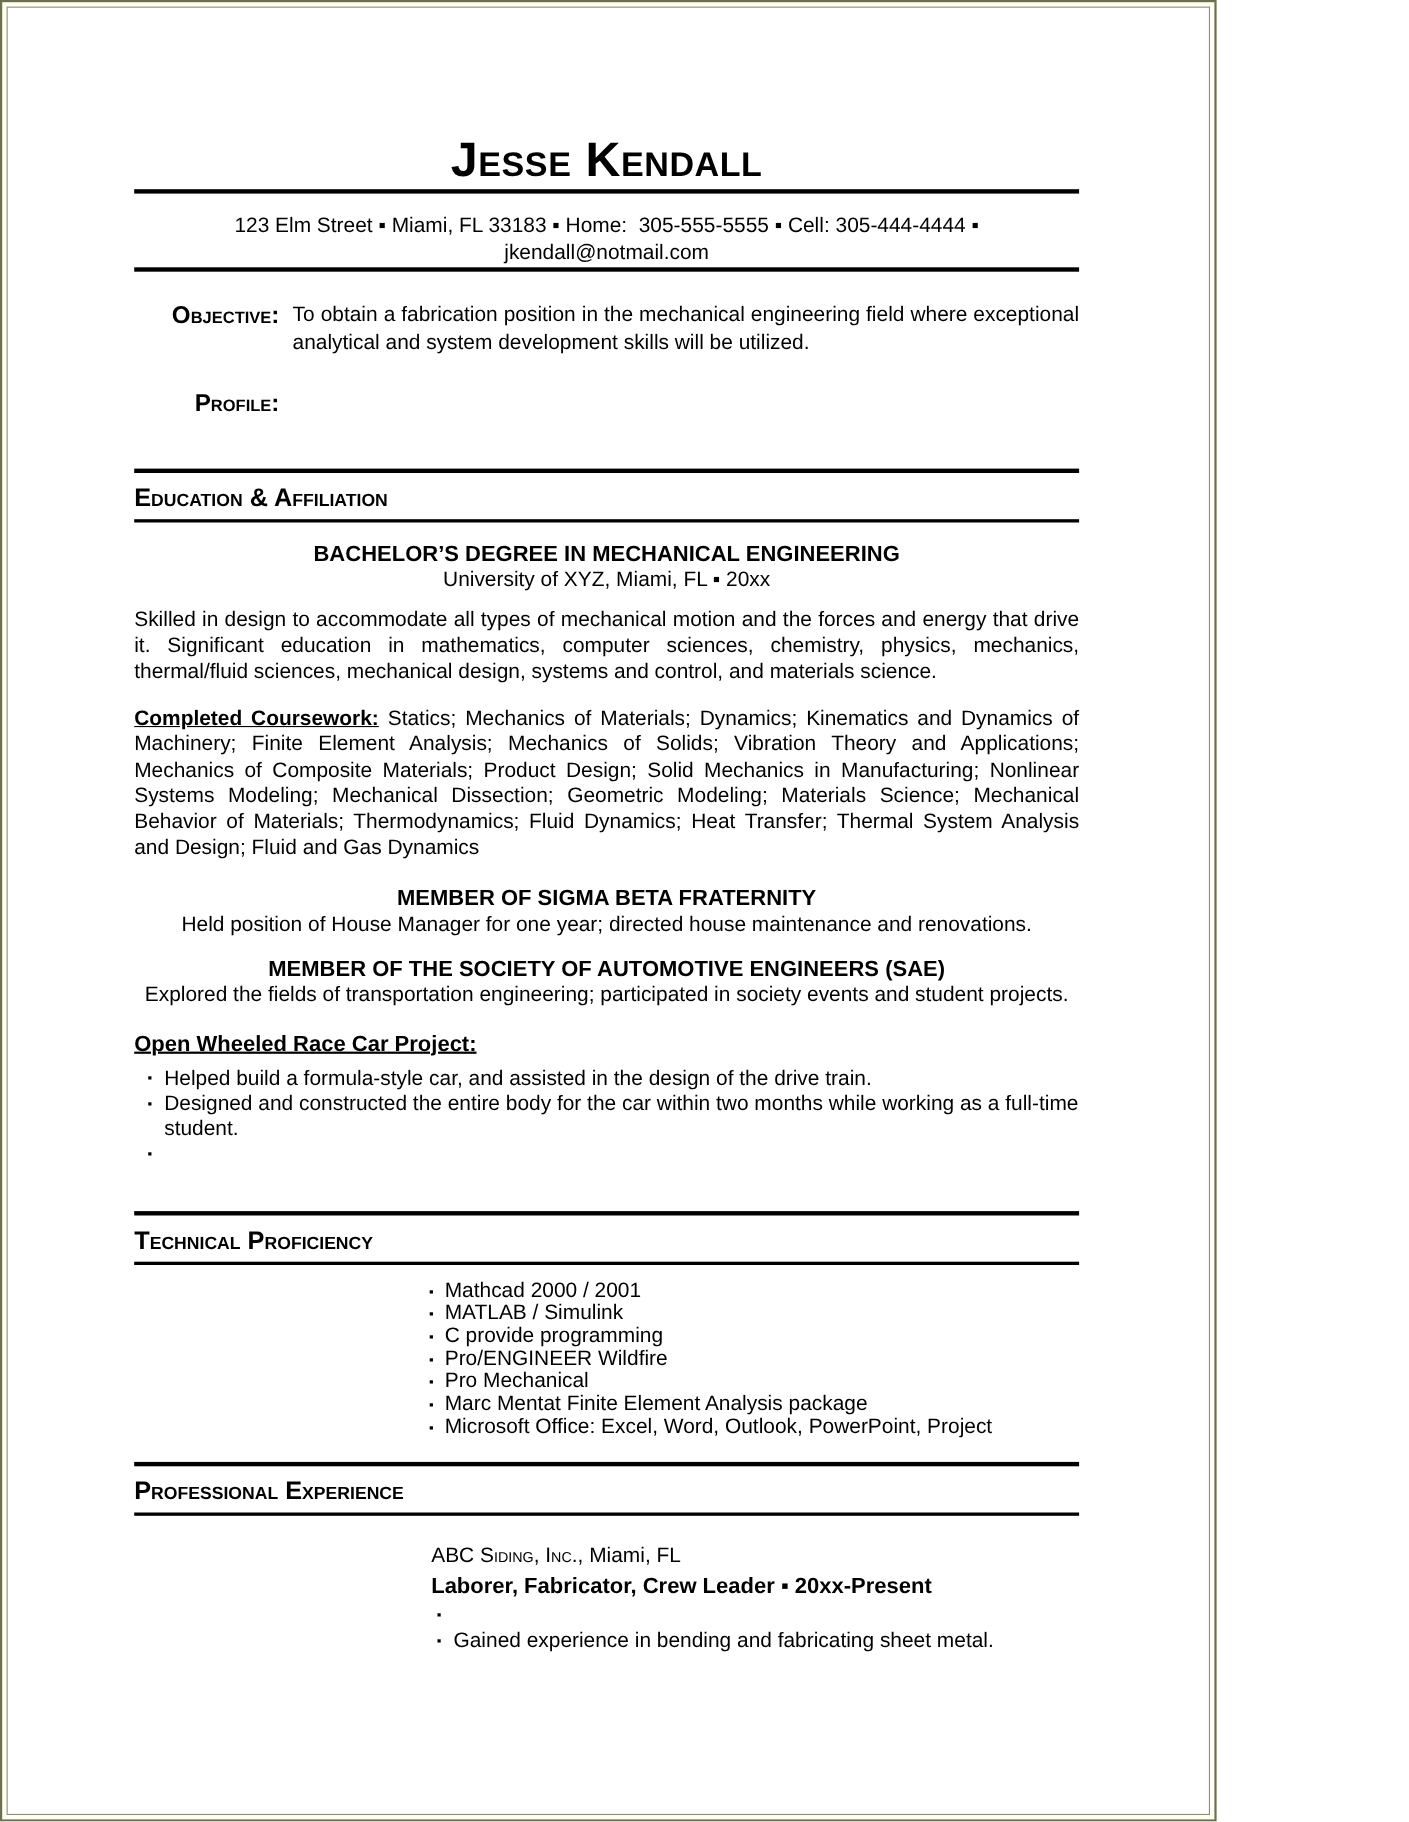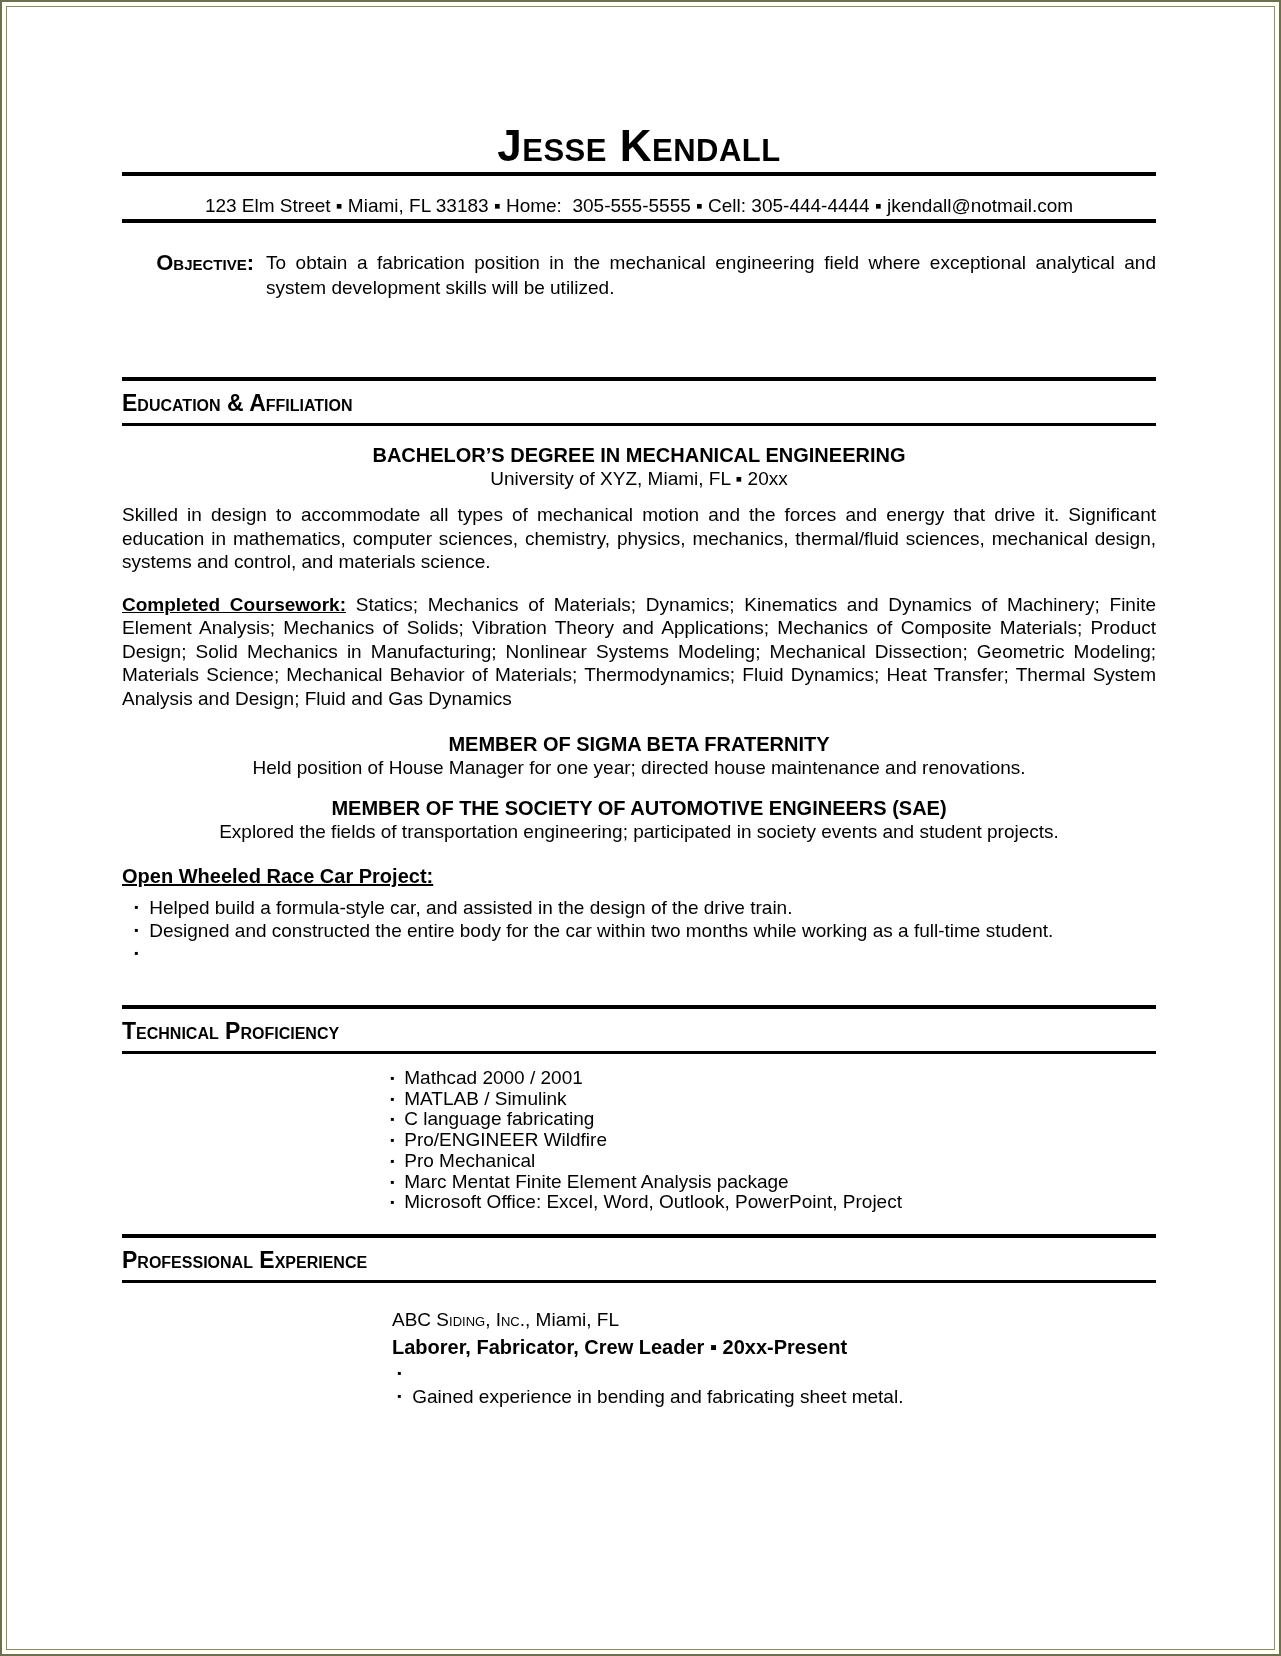--- a/index.html
+++ b/index.html
@@ -1,17 +1,17 @@
 <!DOCTYPE html>
 <html><head>
 <meta charset="utf-8">
 <style>
   html,body{margin:0;padding:0;background:#ffffff;}
   .page{
-    width:1281px;height:1656px;box-sizing:border-box;
+    width:1106px;height:1656px;box-sizing:border-box;
     border:2px solid #6e6e52;background:#fffff2;padding:4px;
   }
   .sheet{
     box-sizing:border-box;width:100%;height:100%;
     border:1px solid #8d8d6f;background:#ffffff;overflow:hidden;
   }
   .content{
     box-sizing:border-box;
     padding:0 118px 0 115px;
     font-family:"Liberation Sans","DejaVu Sans",sans-serif;
@@ -90,20 +90,21 @@
         <div class="contact">123 Elm Street ▪ Miami, FL 33183 ▪ Home:  305-555-5555 ▪ Cell: 305-444-4444 ▪ jkendall@notmail.com</div>
         <div class="rule2"></div>
       </div>
 
       <div class="summary">
         <div class="summary-row">
           <div class="summary-label">Objective:</div>
           <div class="summary-text">To obtain a fabrication position in the mechanical engineering field where exceptional analytical and system development skills will be utilized.</div>
         </div>
         <div class="summary-row">
+          <div class="summary-label">Profile:</div>
         </div>
       </div>
 
       <div class="section-header sh-education">
         <div class="section-title">Education &amp; Affiliation</div>
       </div>
 
       <div class="centered-head degree-head">BACHELOR’S DEGREE IN MECHANICAL ENGINEERING</div>
       <div class="centered-sub">University of XYZ, Miami, FL ▪ 20xx</div>
 
@@ -141,21 +142,21 @@
         <div class="bullet-item">
           <span class="bullet">▪</span>
           <span>Mathcad 2000 / 2001</span>
         </div>
         <div class="bullet-item">
           <span class="bullet">▪</span>
           <span>MATLAB / Simulink</span>
         </div>
         <div class="bullet-item">
           <span class="bullet">▪</span>
-          <span>C language fabricating</span>
+          <span>C provide programming</span>
         </div>
         <div class="bullet-item">
           <span class="bullet">▪</span>
           <span>Pro/ENGINEER Wildfire</span>
         </div>
         <div class="bullet-item">
           <span class="bullet">▪</span>
           <span>Pro Mechanical</span>
         </div>
         <div class="bullet-item">

